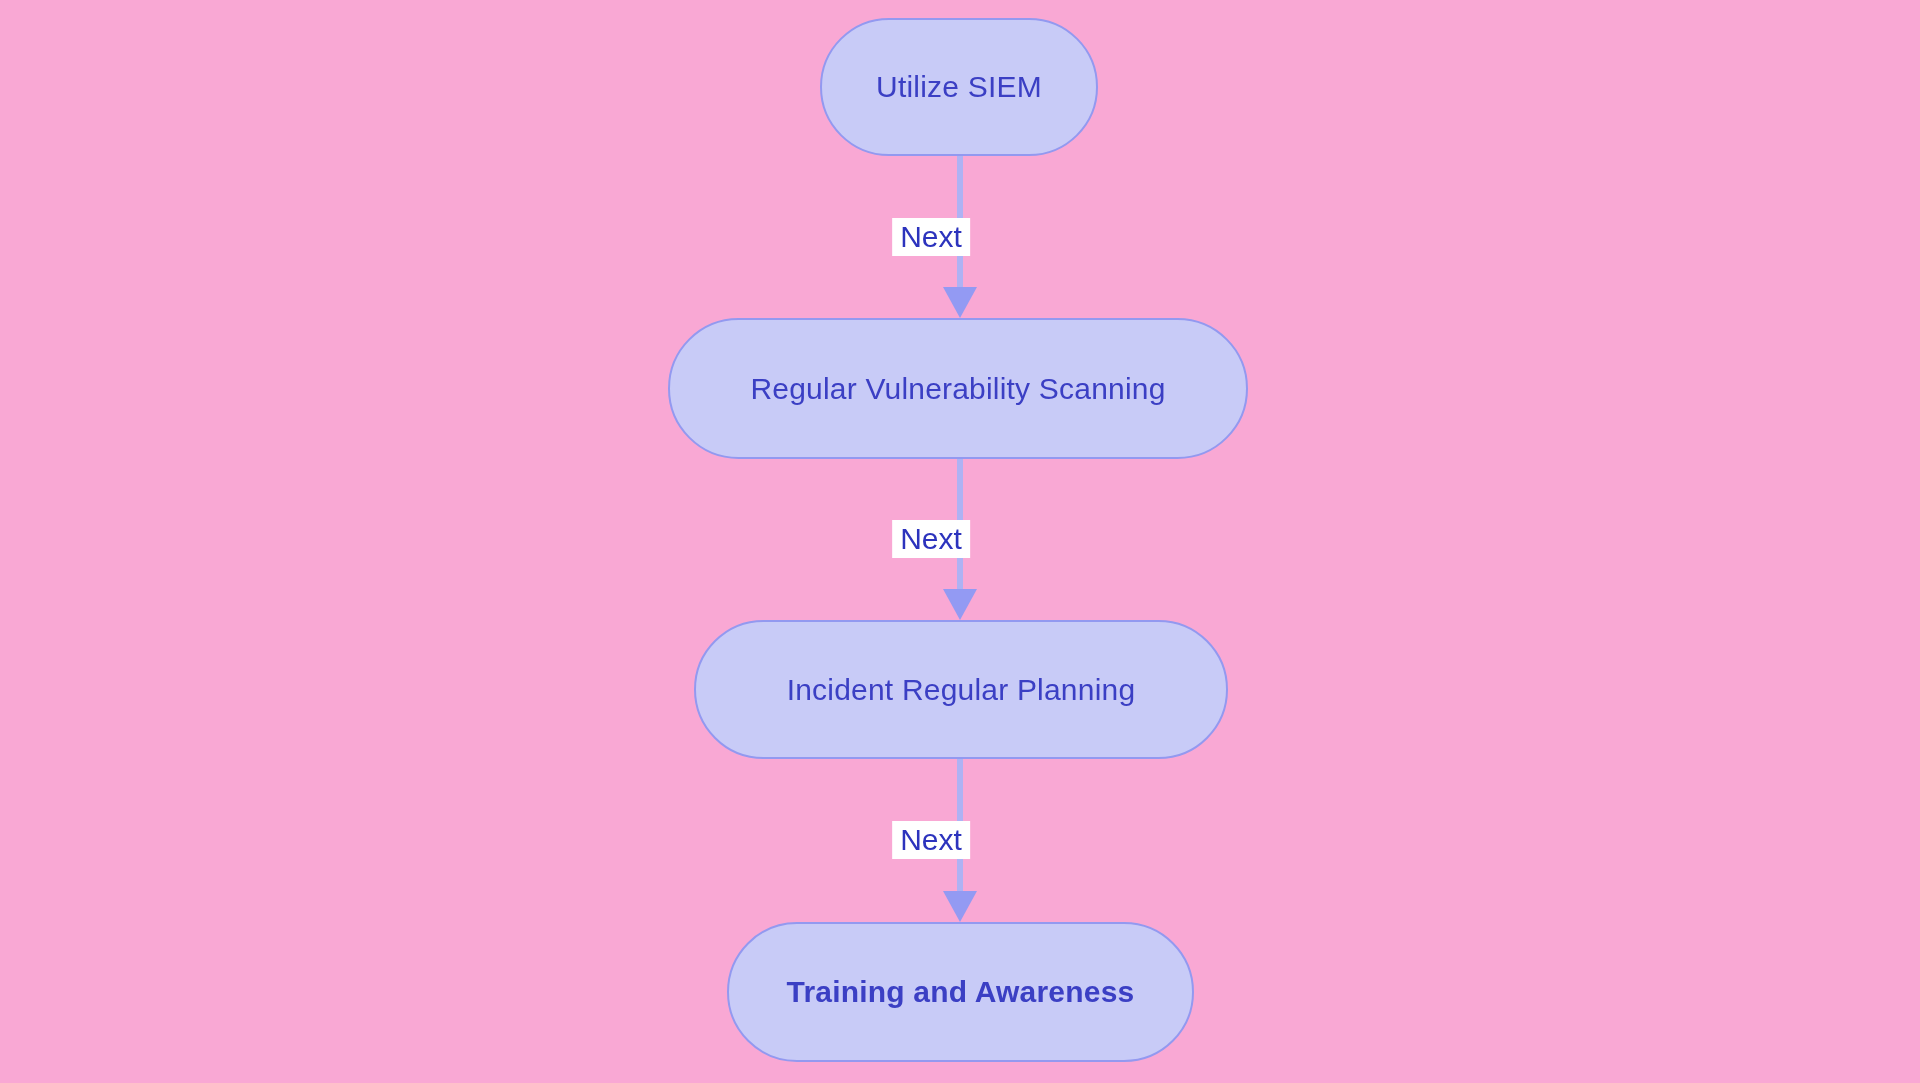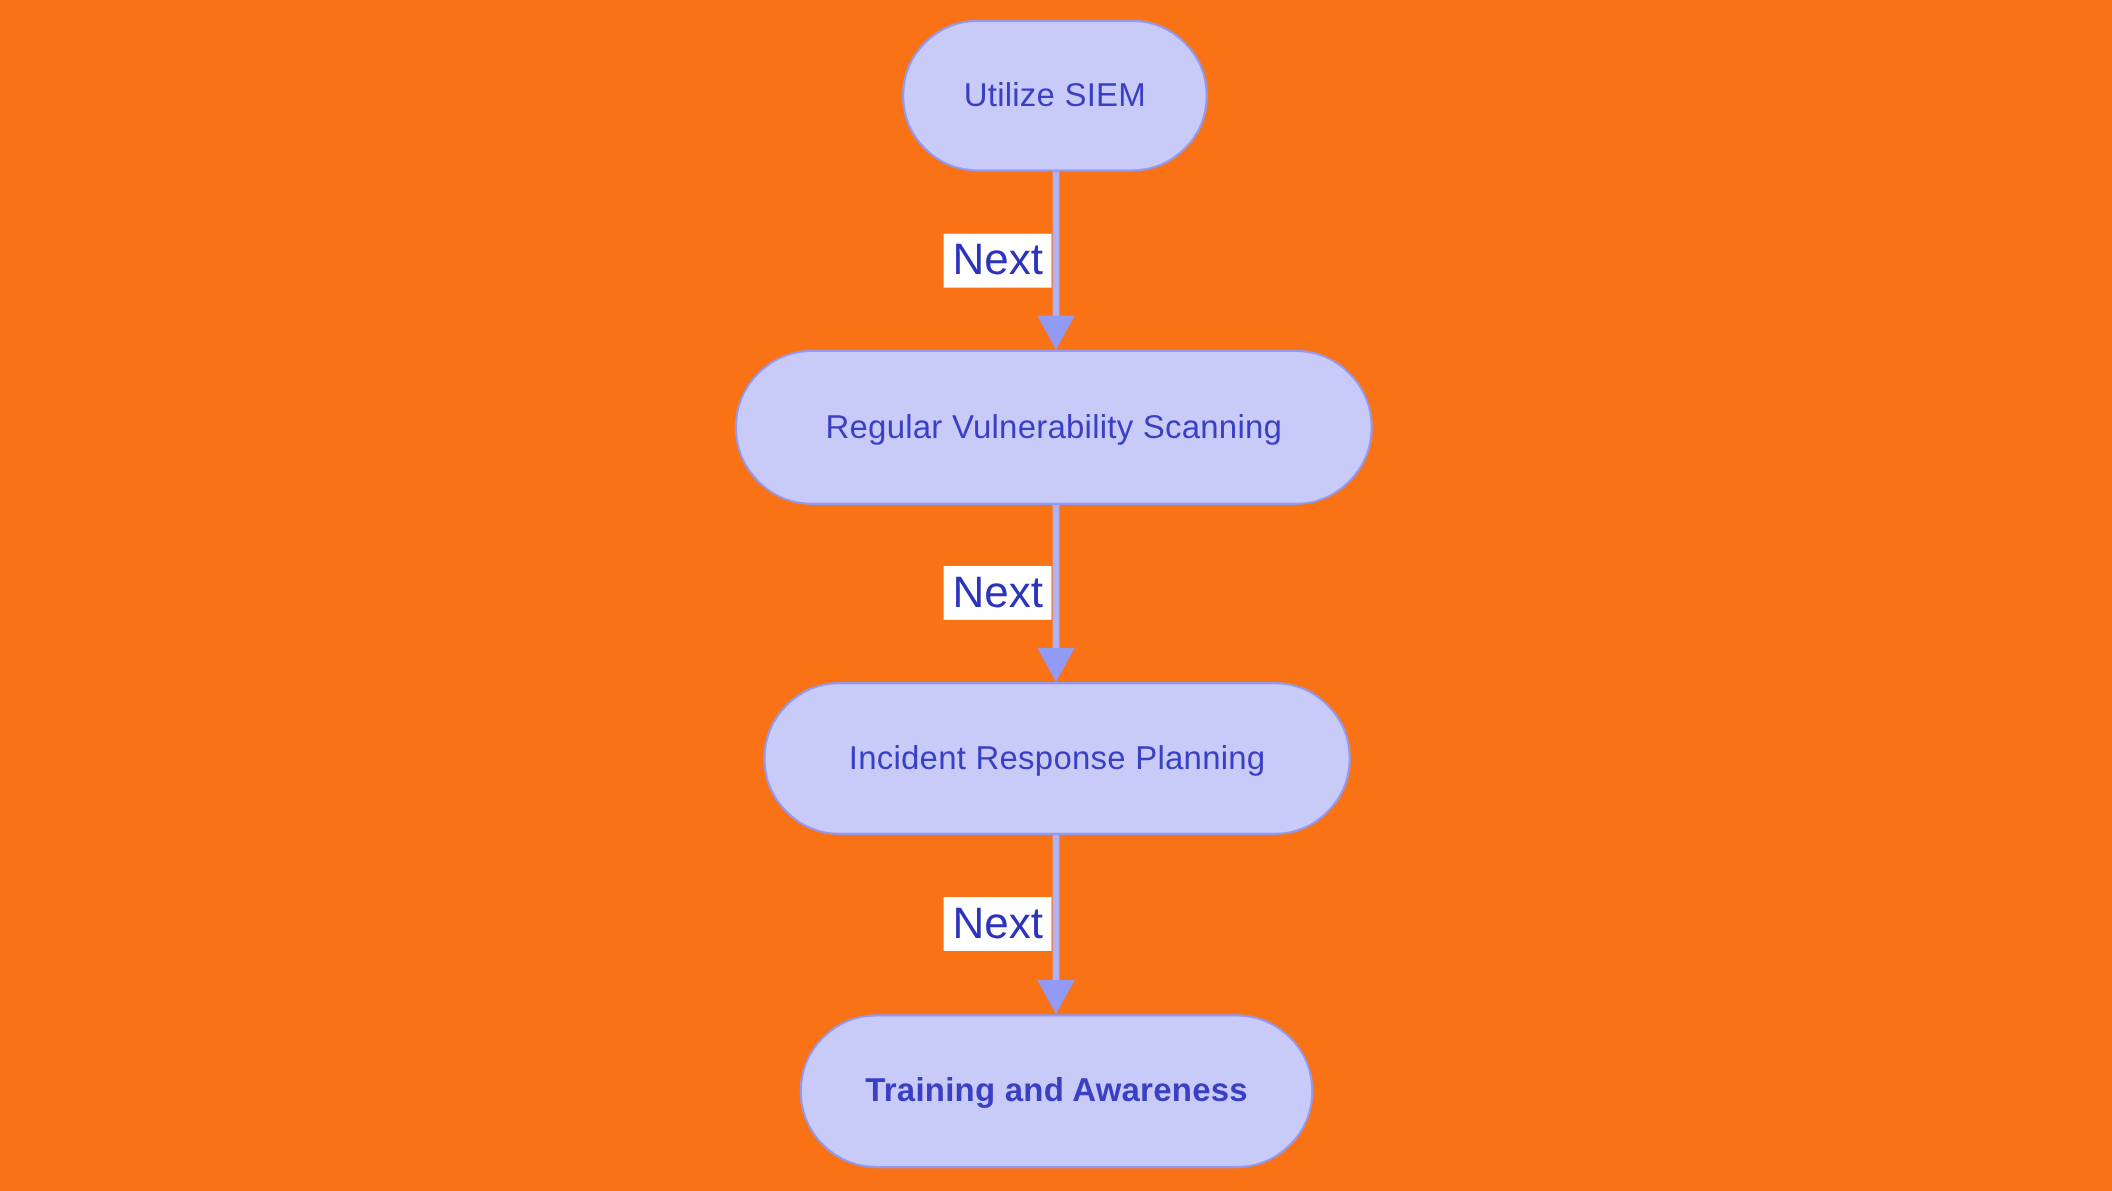--- a/index.html
+++ b/index.html
@@ -5,21 +5,21 @@
   html, body {
     margin: 0;
     padding: 0;
     background: #ffffff;
     font-family: "Liberation Sans", sans-serif;
   }
   .canvas {
     position: relative;
     width: 1920px;
     height: 1083px;
-    background: #f97316;
+    background: #f9a8d4;
     overflow: hidden;
   }
   .flow-node {
     position: absolute;
     box-sizing: border-box;
     background: #c8cbf7;
     border: 2px solid #9399f0;
     border-radius: 72px;
     display: flex;
     align-items: center;
@@ -53,25 +53,25 @@
     border-left: 17px solid transparent;
     border-right: 17px solid transparent;
     border-top: 31px solid #939af3;
   }
   .head-1 { top: 287px; }
   .head-2 { top: 589px; }
   .head-3 { top: 891px; }
 
   .edge-label {
     position: absolute;
-    left: 907px;
+    left: 931px;
     transform: translate(-50%, -50%);
     background: #ffffff;
     color: #2c33bd;
-    font-size: 40px;
+    font-size: 30px;
     padding: 2px 8px;
     white-space: nowrap;
   }
   .label-1 { top: 237px; }
   .label-2 { top: 539px; }
   .label-3 { top: 840px; }
 </style>
 </head>
 <body>
 
@@ -79,21 +79,21 @@
 
   <div class="flow-node node-1">
     <span>Utilize SIEM</span>
   </div>
 
   <div class="flow-node node-2">
     <span>Regular Vulnerability Scanning</span>
   </div>
 
   <div class="flow-node node-3">
-    <span>Incident Response Planning</span>
+    <span>Incident Regular Planning</span>
   </div>
 
   <div class="flow-node node-4">
     <span>Training and Awareness</span>
   </div>
 
   <div class="edge-shaft shaft-1"></div>
   <div class="arrowhead head-1"></div>
   <div class="edge-label label-1">Next</div>
 

